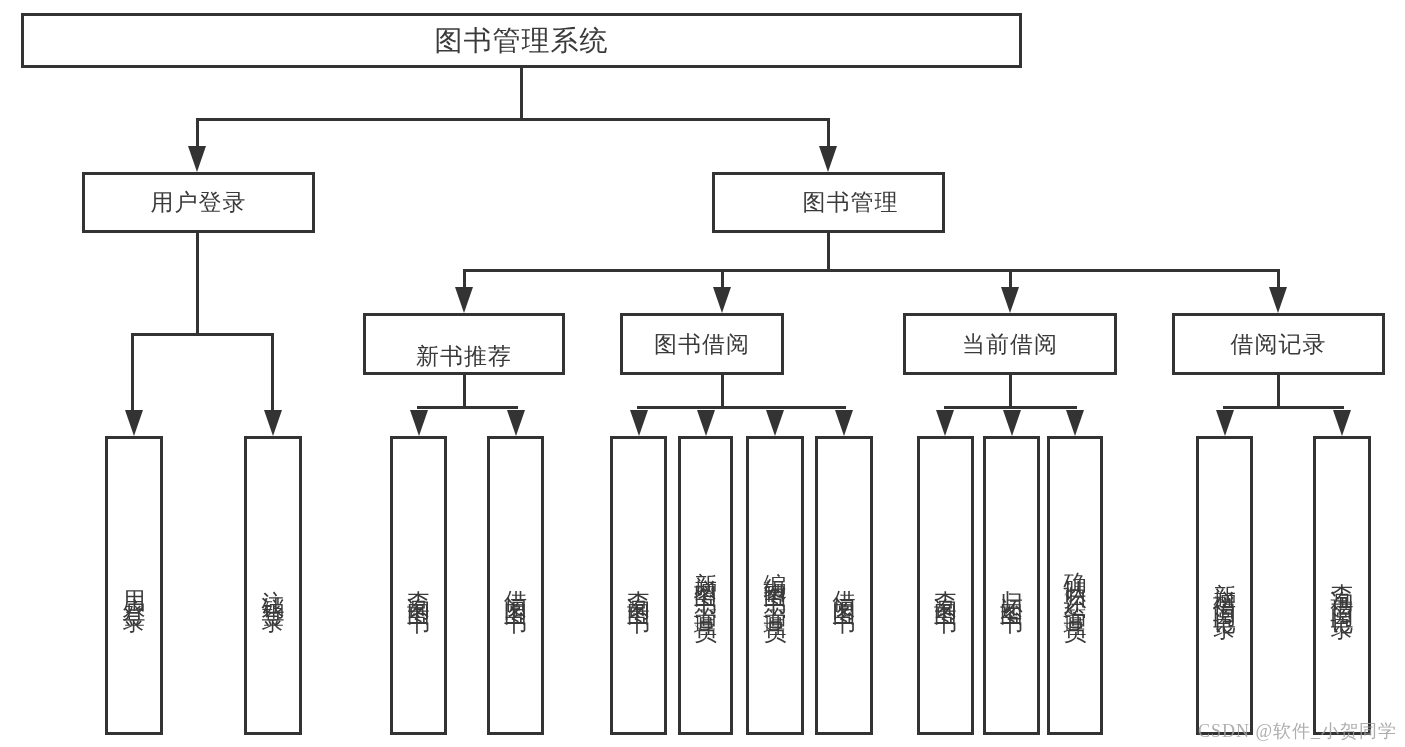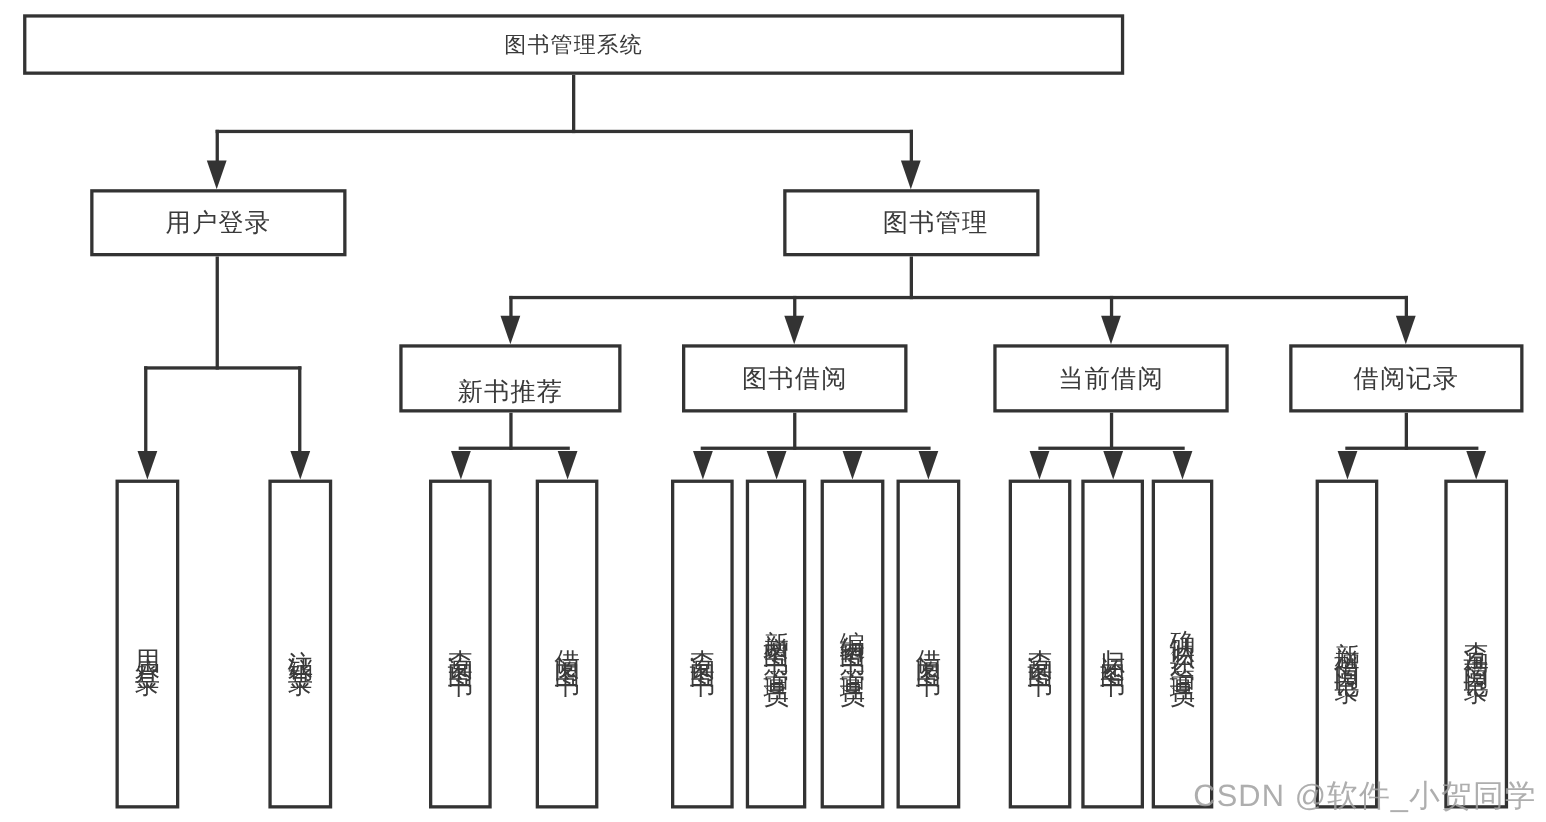--- a/index.html
+++ b/index.html
@@ -17,21 +17,21 @@
     background: #ffffff;
     border: 3px solid #333333;
     color: #3a3a3a;
     display: flex;
     align-items: center;
     justify-content: center;
     text-align: center;
     z-index: 2;
   }
   .box.h { font-size: 23px; letter-spacing: 1px; }
-  .box.root { font-size: 20px; }
+  .box.root { font-size: 28px; }
   .box.v {
     writing-mode: vertical-rl;
     text-orientation: mixed;
     font-size: 23px;
     letter-spacing: 7px;
     line-height: 1;
   }
   .vline {
     position: absolute;
     width: 3px;
@@ -49,25 +49,26 @@
     width: 0; height: 0;
     border-left: 9px solid transparent;
     border-right: 9px solid transparent;
     border-top: 26px solid #333333;
     z-index: 1;
   }
   .watermark {
     position: absolute;
     right: 8px;
     bottom: 4px;
-    font-size: 28px;
+    font-size: 18px;
     color: rgba(160,160,160,0.85);
     letter-spacing: 1px;
     z-index: 5;
     white-space: nowrap;
+    font-family: Liberation Serif, serif;
   }
 </style>
 </head>
 <body>
 
 <div class="canvas">
 
   <div class="box h root" style="left:21px; top:13px; width:1001px; height:55px;">
     <span>图书管理系统</span>
   </div>
@@ -100,21 +101,21 @@
   <div class="vline" style="left:721px; top:269px; height:20px;"></div>
   <div class="arrow" style="left:713px; top:287px;"></div>
   <div class="vline" style="left:1009px; top:269px; height:20px;"></div>
   <div class="arrow" style="left:1001px; top:287px;"></div>
   <div class="vline" style="left:1277px; top:269px; height:20px;"></div>
   <div class="arrow" style="left:1269px; top:287px;"></div>
 
   <div class="box h" style="left:363px; top:313px; width:202px; height:62px;align-items:flex-end;">
     <span>新书推荐</span>
   </div>
-  <div class="box h" style="left:620px; top:313px; width:205px; height:62px;">
+  <div class="box h" style="left:620px; top:313px; width:164px; height:62px;">
     <span>图书借阅</span>
   </div>
   <div class="box h" style="left:903px; top:313px; width:214px; height:62px;text-align:center;">
     <span>当前借阅</span>
   </div>
   <div class="box h" style="left:1172px; top:313px; width:213px; height:62px;">
     <span>借阅记录</span>
   </div>
 
   <div class="vline" style="left:463px; top:375px; height:34px;"></div>

